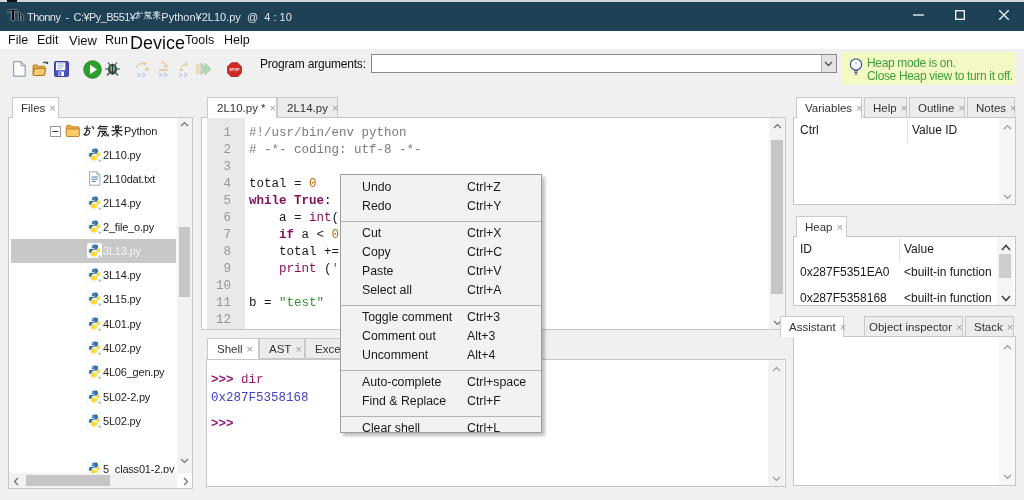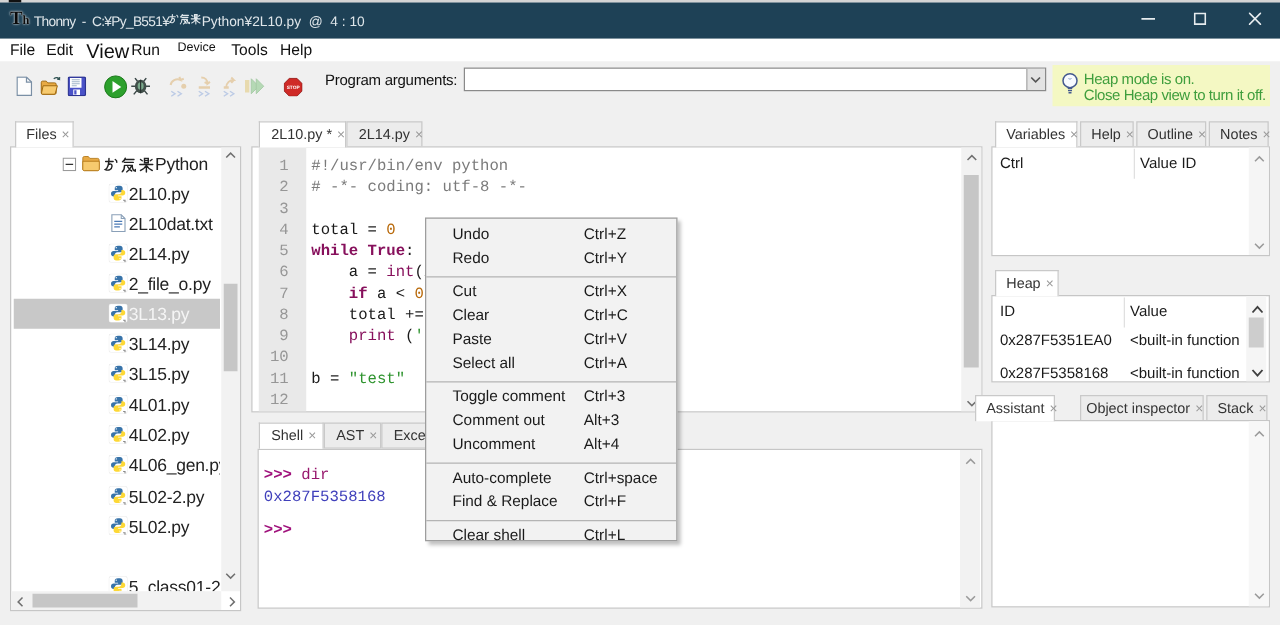--- a/index.html
+++ b/index.html
@@ -4,21 +4,21 @@
 *{margin:0;padding:0;box-sizing:border-box}
 html,body{width:1024px;height:500px;overflow:hidden}
 body{position:relative;background:#f0f0f0;font-family:"Liberation Sans",sans-serif;-webkit-font-smoothing:antialiased}
 .a{position:absolute}
 .panel{position:absolute;background:#fff;border:1px solid #c6c6c6}
 .tab{position:absolute;height:21px;border:1px solid #c9c9c9;font-size:11.5px;color:#333;line-height:20px;white-space:nowrap}
 .tab.on{background:#fff;border-bottom:none;z-index:3}
 .tab.off{background:#ececec}
 .tx{color:#999;font-size:11px;margin-left:4px}
 .mono{font-family:"Liberation Mono",monospace;font-size:12.5px;white-space:pre}
-.row{position:absolute;left:0;width:100%;height:24px;line-height:24px;font-size:14px;letter-spacing:-0.2px;color:#222;white-space:nowrap}
+.row{position:absolute;left:0;width:100%;height:24px;line-height:24px;font-size:11px;letter-spacing:-0.2px;color:#222;white-space:nowrap}
 .sb{position:absolute;background:#f2f2f2}
 kw{color:#87105c;font-weight:bold}
 bi{color:#87105c}
 nm{color:#b8690a}
 st{color:#2f942f}
 cm{color:#7b7b7b}
 </style></head>
 <body>
 
 <div class="a" style="left:0;top:0;width:1024px;height:2px;background:#d4d4d4"></div>
@@ -38,23 +38,23 @@
 <svg class="a" style="left:955px;top:10px" width="10" height="10">
     <rect x="0.7" y="0.7" width="8.6" height="8.6" fill="none" stroke="#e7ecef" stroke-width="1.4"></rect>
   </svg>
 <svg class="a" style="left:999px;top:10px" width="10" height="10">
     <path d="M0,0 L10,10 M10,0 L0,10" stroke="#e7ecef" stroke-width="1.4"></path>
   </svg>
 
 <div class="a" style="left:0;top:31px;width:1024px;height:18px;background:#fff"></div>
 <div class="a" style="left:8px;top:33px;font-size:12.5px;color:#111">File</div>
 <div class="a" style="left:37px;top:33px;font-size:12.5px;color:#111">Edit</div>
-<div class="a" style="left:69px;top:33px;font-size:16px;color:#111">View</div>
+<div class="a" style="left:69px;top:33px;font-size:13px;color:#111">View</div>
 <div class="a" style="left:105px;top:33px;font-size:12.5px;color:#111">Run</div>
-<div class="a" style="left:142px;top:33px;font-size:10px;color:#111">Device</div>
+<div class="a" style="left:130px;top:33px;font-size:18px;color:#111">Device</div>
 <div class="a" style="left:185px;top:33px;font-size:12.5px;color:#111">Tools</div>
 <div class="a" style="left:224px;top:33px;font-size:12.5px;color:#111">Help</div>
 
 <svg class="a" style="left:13px;top:61px" width="13" height="16" viewBox="0 0 13 16">
     <path d="M0.7,0.7 h7.5 l4,4 v10.5 h-11.5 z" fill="#fdfdfd" stroke="#7a8fa5" stroke-width="1"></path>
     <path d="M8.2,0.7 v4 h4" fill="none" stroke="#7a8fa5" stroke-width="1"></path>
   </svg>
 <svg class="a" style="left:32px;top:60px" width="18" height="18" viewBox="0 0 18 18">
     <path d="M11,3 c2-1.5 4-1 4.5,0.5 l-1.8,-0.2 m1.8,0.2 l0.2,-1.8" fill="none" stroke="#355" stroke-width="1.1"></path>
     <path d="M1,6 c0-0.7 0.4-1.1 1-1.1 h3 l1.2,1.4 h5.6 c0.7,0 1.1,0.4 1.1,1 v7 c0,0.7-0.4,1.1-1.1,1.1 H2 c-0.7,0-1-0.4-1-1.1 z" fill="#e8aa44" stroke="#a06a10" stroke-width="0.8"></path>
@@ -313,21 +313,21 @@
 
 <div class="a" style="left:340px;top:174px;width:202px;height:259px;background:#f2f2f2;border:1px solid #9d9d9d;box-shadow:3px 3px 3px rgba(0,0,0,0.25);z-index:9"></div>
 <div class="a" id="menuitems" style="left:340px;top:174px;width:202px;z-index:10;font-size:12.3px;color:#1a1a1a">
 <div class="a" style="left:22px;top:6px">Undo</div>
     <div class="a" style="left:127px;top:6px">Ctrl+Z</div>
 <div class="a" style="left:22px;top:25px">Redo</div>
     <div class="a" style="left:127px;top:25px">Ctrl+Y</div>
 <div class="a" style="left:1px;top:46.5px;width:200px;height:1px;background:#b4b4b4"></div>
 <div class="a" style="left:22px;top:52px">Cut</div>
     <div class="a" style="left:127px;top:52px">Ctrl+X</div>
-<div class="a" style="left:22px;top:71px">Clear</div>
+<div class="a" style="left:22px;top:71px">Copy</div>
     <div class="a" style="left:127px;top:71px">Ctrl+C</div>
 <div class="a" style="left:22px;top:90px">Paste</div>
     <div class="a" style="left:127px;top:90px">Ctrl+V</div>
 <div class="a" style="left:22px;top:109px">Select all</div>
     <div class="a" style="left:127px;top:109px">Ctrl+A</div>
 <div class="a" style="left:1px;top:130.5px;width:200px;height:1px;background:#b4b4b4"></div>
 <div class="a" style="left:22px;top:136px">Toggle comment</div>
     <div class="a" style="left:127px;top:136px">Ctrl+3</div>
 <div class="a" style="left:22px;top:155px">Comment out</div>
     <div class="a" style="left:127px;top:155px">Alt+3</div>

